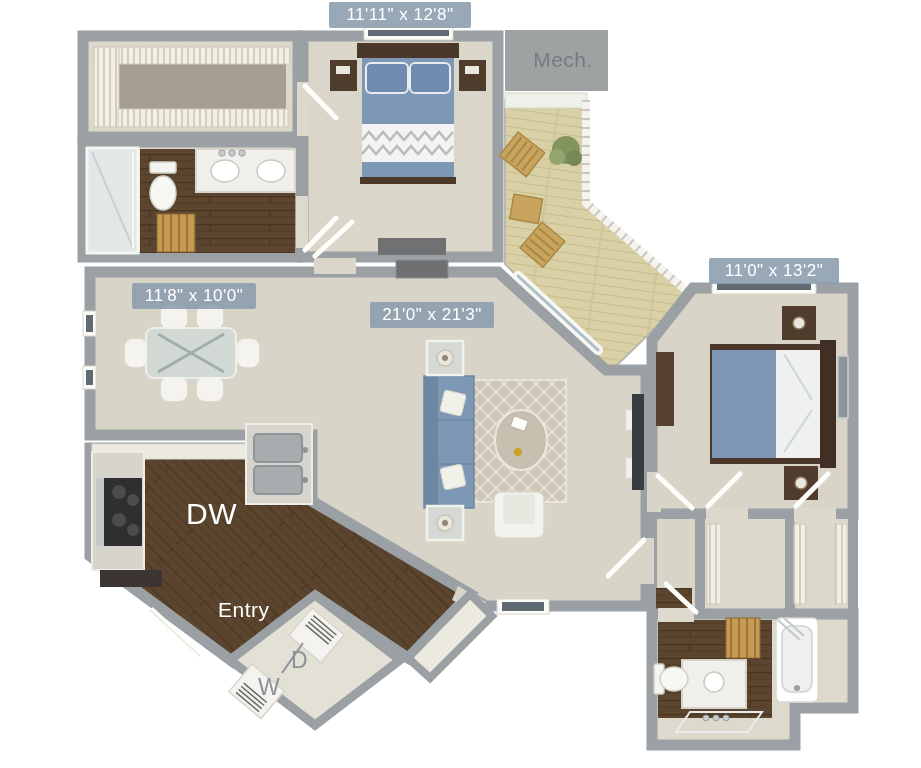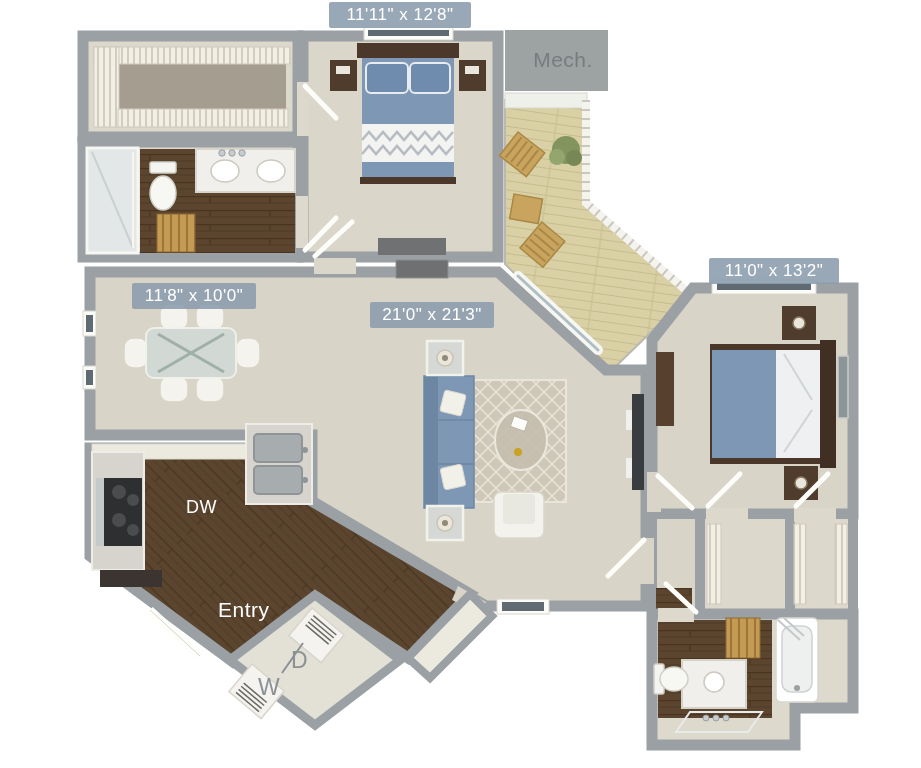--- a/index.html
+++ b/index.html
@@ -370,21 +370,21 @@
 <div class="dim-badge" style="left:329px;top:2px;width:142px;">11'11" x 12'8"</div>
 
 <div class="dim-badge" style="left:709px;top:258px;width:130px;">11'0" x 13'2"</div>
 
 <div class="dim-badge" style="left:132px;top:283px;width:124px;">11'8" x 10'0"</div>
 
 <div class="dim-badge" style="left:370px;top:302px;width:124px;">21'0" x 21'3"</div>
 
 <div class="mech-text" style="left:505px;top:48px;">Mech.</div>
 
-<div class="floor-text" style="left:186px;top:497px;font-size:18px;">DW</div>
+<div class="floor-text" style="left:186px;top:497px;font-size:30px;">DW</div>
 
 <div class="floor-text" style="left:218px;top:598px;font-size:21px;">Entry</div>
 
 <div class="gray-text" style="left:291px;top:647px;font-size:23px;">D</div>
 
 <div class="gray-text" style="left:258px;top:674px;font-size:23px;">W</div>
 
 </div>
 
 </body></html>

